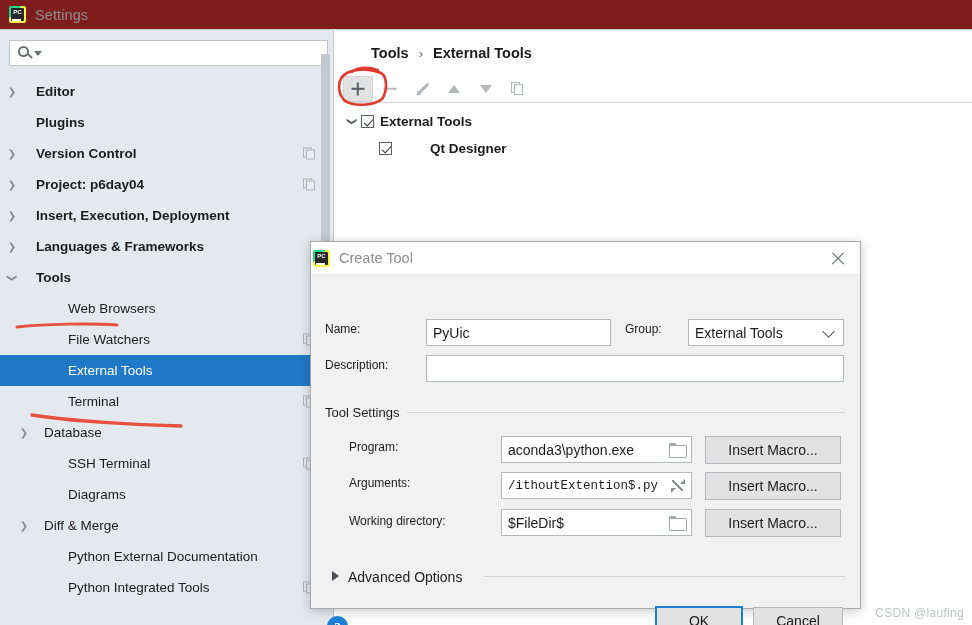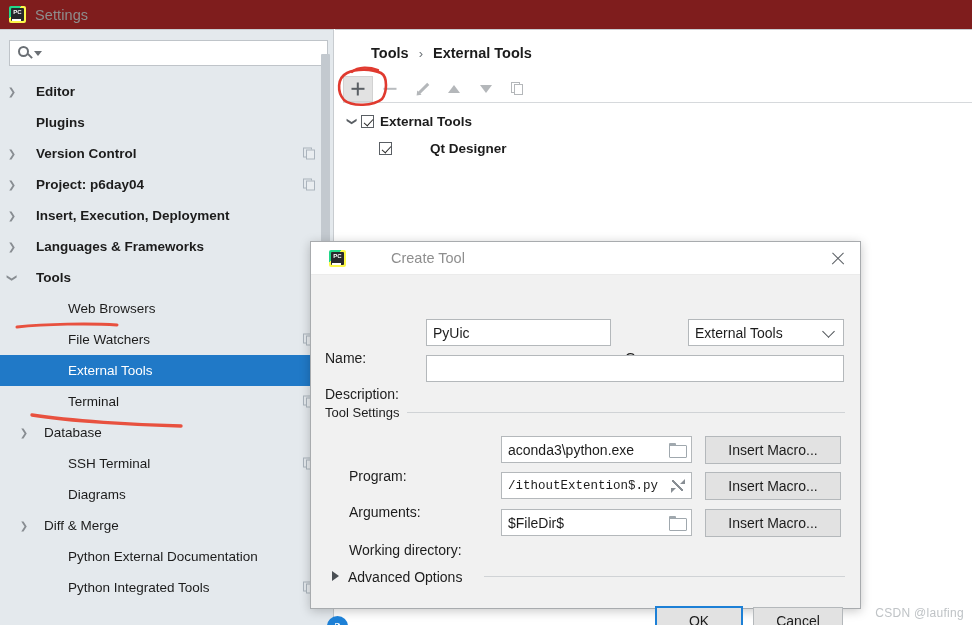--- a/index.html
+++ b/index.html
@@ -160,36 +160,36 @@
   .trow .tlabel { font-weight:bold; font-size:13.5px; }
 
   
   .dialog {
     position:absolute; left:310px; top:241px; width:551px; height:368px;
     background:#f1f1f1; border:1px solid #a8abae;
     box-shadow:0 2px 10px rgba(0,0,0,.22);
   }
   .dlg-title {
     height:33px; background:#ffffff; display:flex; align-items:center;
-    padding-left:18px; position:relative; border-bottom:1px solid #ebebeb;gap:36px;
+    padding-left:2px; position:relative; border-bottom:1px solid #ebebeb;
   }
   .dlg-title .title-txt { margin-left:9px; font-size:14.5px; color:#8e8e8e; }
   .dlg-close {
     position:absolute; right:14px; top:9px; width:16px; height:16px;
   }
   .dlg-close::before, .dlg-close::after {
     content:""; position:absolute; left:0; top:7px; width:16px; height:1.4px; background:#5a5f64;
   }
   .dlg-close::before { transform:rotate(45deg); }
   .dlg-close::after { transform:rotate(-45deg); }
 
   .dlg-body { position:relative; height:334px; }
 
   .frow { position:absolute; display:flex; align-items:center; }
-  .flabel { font-size:14px; color:#1c1c1c;margin-top:28px; }
+  .flabel { font-size:12px; color:#1c1c1c; }
   .tf {
     background:#ffffff; border:1px solid #b4b8bb; height:27px;
     display:flex; align-items:center; padding:0 6px; font-size:14px; color:#1c1c1c;
     position:relative;
   }
   .tf.mono { font-family:"Liberation Mono", monospace; font-size:12.5px; }
   .combo {
     background:#ffffff; border:1px solid #b4b8bb; height:27px; width:156px;
     display:flex; align-items:center; padding:0 6px; font-size:14px; position:relative;
   }

